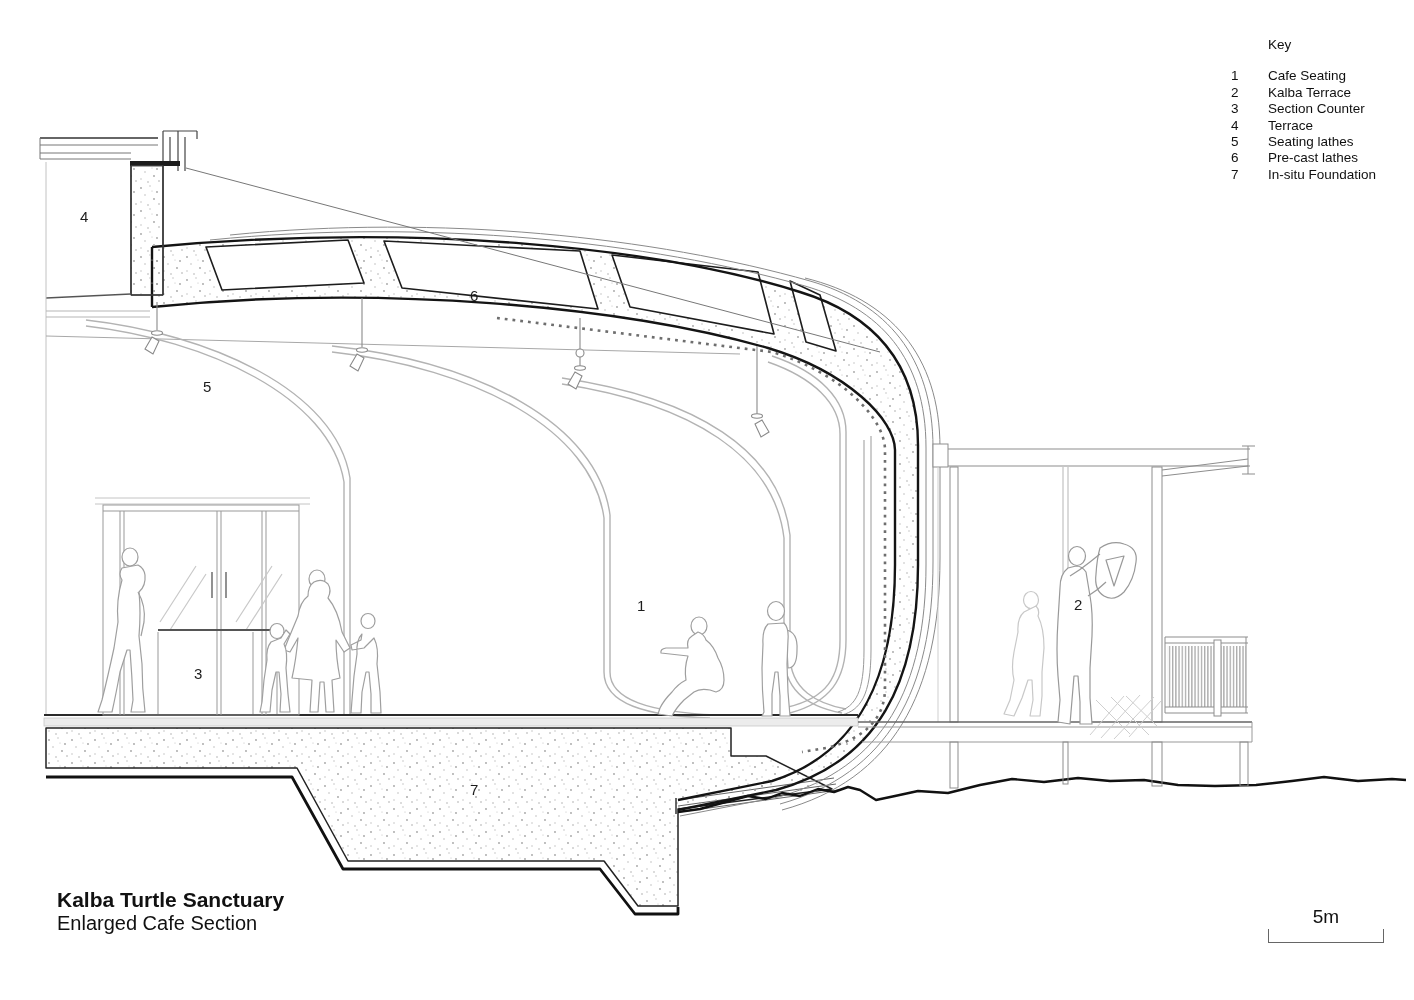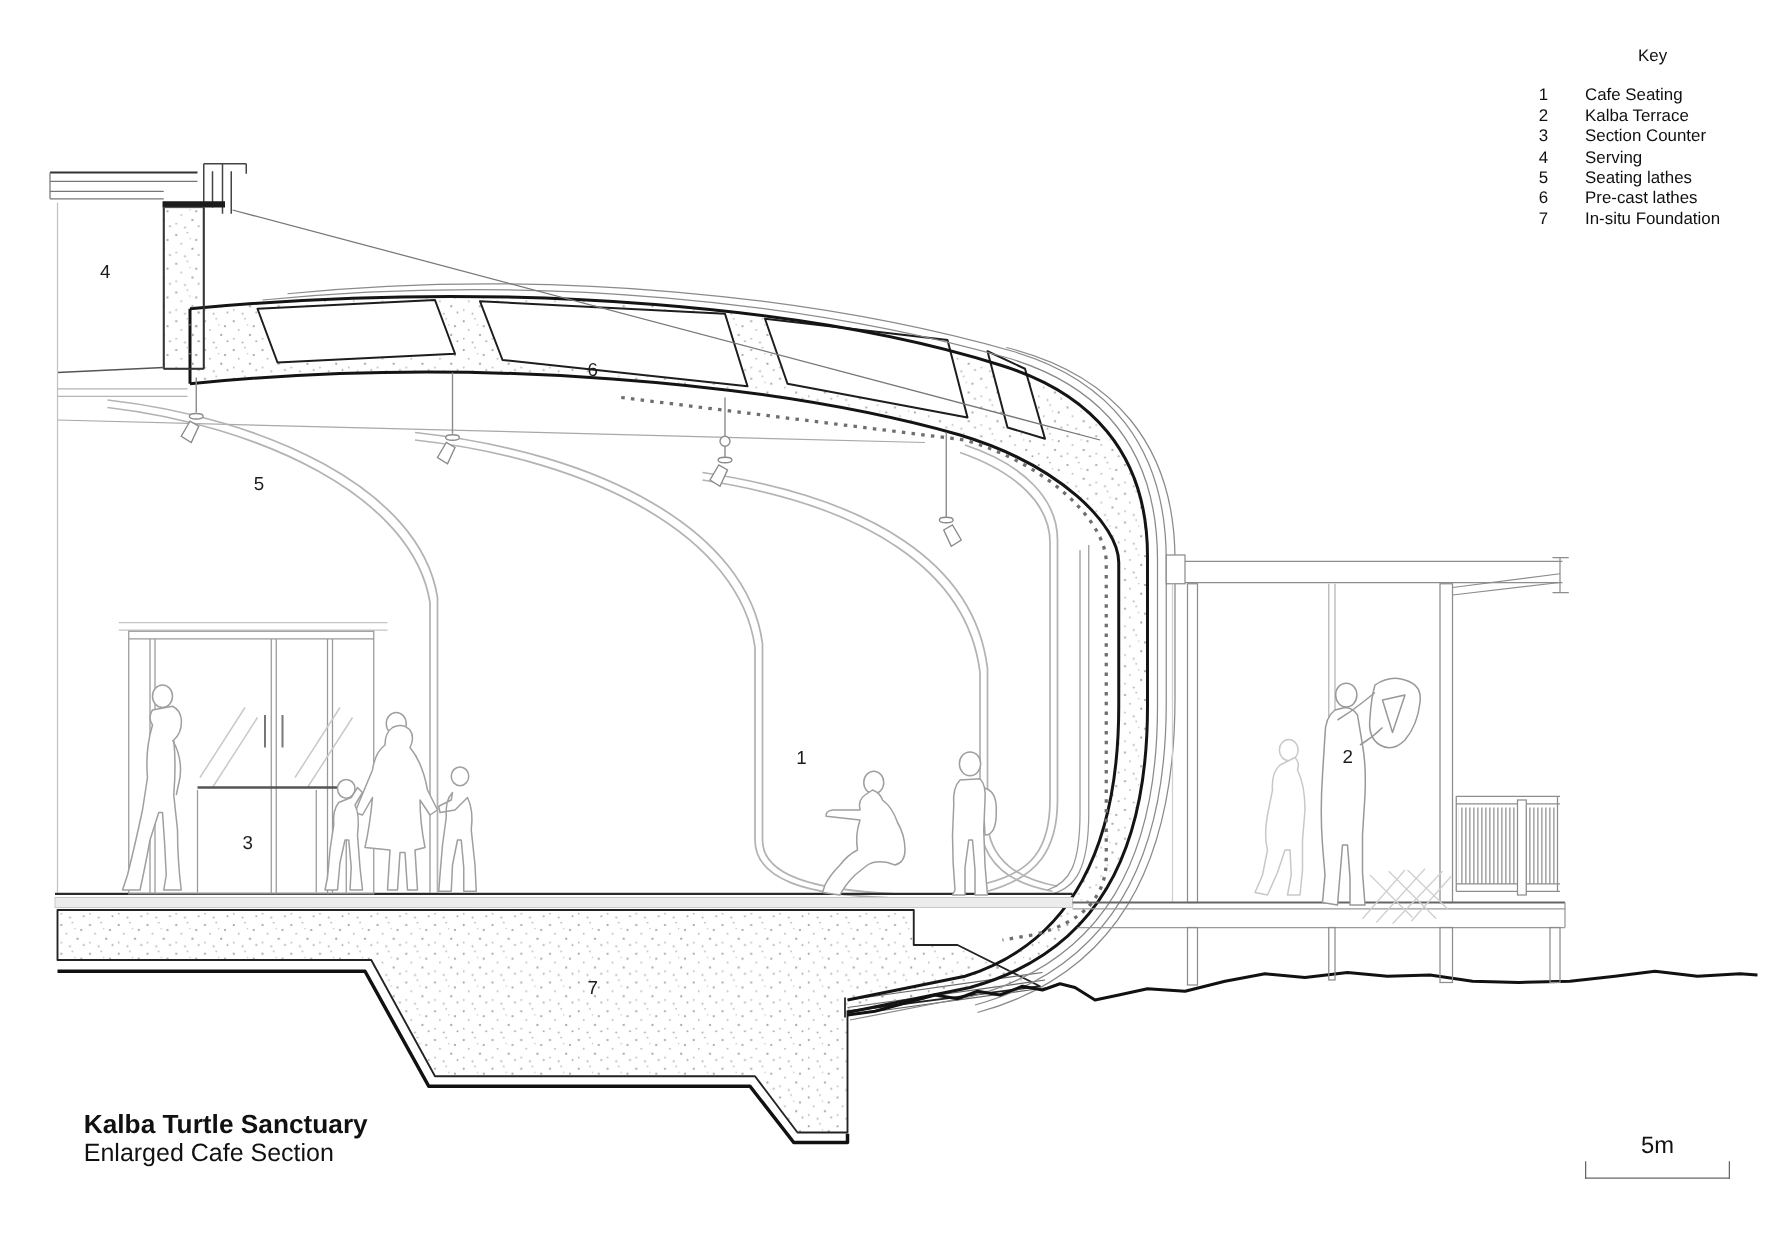--- a/index.html
+++ b/index.html
@@ -1,24 +1,24 @@
 <!DOCTYPE html>
 <html><head>
 <meta charset="utf-8">
 <style>
   html,body{margin:0;padding:0;background:#fff;}
   .sheet{position:relative;width:1414px;height:1000px;background:#fff;overflow:hidden;
          font-family:"Liberation Sans",sans-serif;color:#111;}
   .sheet svg{position:absolute;left:0;top:0;}
   svg text{font-family:"Liberation Sans",sans-serif;font-size:15px;fill:#1c1c1c;}
   .key{position:absolute;left:1231px;top:37px;font-size:13.5px;line-height:16.4px;color:#101010;}
-  .key .heading{margin-left:37px;margin-bottom:15px;text-align:center;}
+  .key .heading{margin-left:37px;margin-bottom:15px;}
   .key .row{white-space:nowrap;}
   .key .num{display:inline-block;width:37px;}
-  .titleblock{position:absolute;left:67px;top:888px;}
+  .titleblock{position:absolute;left:57px;top:888px;}
   .titleblock .t1{font-size:21px;font-weight:bold;line-height:24px;}
   .titleblock .t2{font-size:20px;font-weight:normal;line-height:23px;}
   .scalebar{position:absolute;left:1268px;top:906px;width:116px;}
   .scalebar .lbl{text-align:center;font-size:19px;margin-bottom:1px;}
   .scalebar .bracket{height:13px;border-left:1.5px solid #666;border-right:1.5px solid #666;
                      border-bottom:1.5px solid #666;}
 </style>
 </head>
 <body>
 
@@ -235,21 +235,21 @@
     <text x="1074" y="610">2</text>
     <text x="470" y="795">7</text>
   </g>
 </svg>
 
   <div class="key">
     <div class="heading">Key</div>
     <div class="row"><span class="num">1</span><span>Cafe Seating</span></div>
     <div class="row"><span class="num">2</span><span>Kalba Terrace</span></div>
     <div class="row"><span class="num">3</span><span>Section Counter</span></div>
-    <div class="row"><span class="num">4</span><span>Serving</span></div>
+    <div class="row"><span class="num">4</span><span>Terrace</span></div>
     <div class="row"><span class="num">5</span><span>Seating lathes</span></div>
     <div class="row"><span class="num">6</span><span>Pre-cast lathes</span></div>
     <div class="row"><span class="num">7</span><span>In-situ Foundation</span></div>
   </div>
 
   <div class="titleblock">
     <div class="t1">Kalba Turtle Sanctuary</div>
     <div class="t2">Enlarged Cafe Section</div>
   </div>
 

